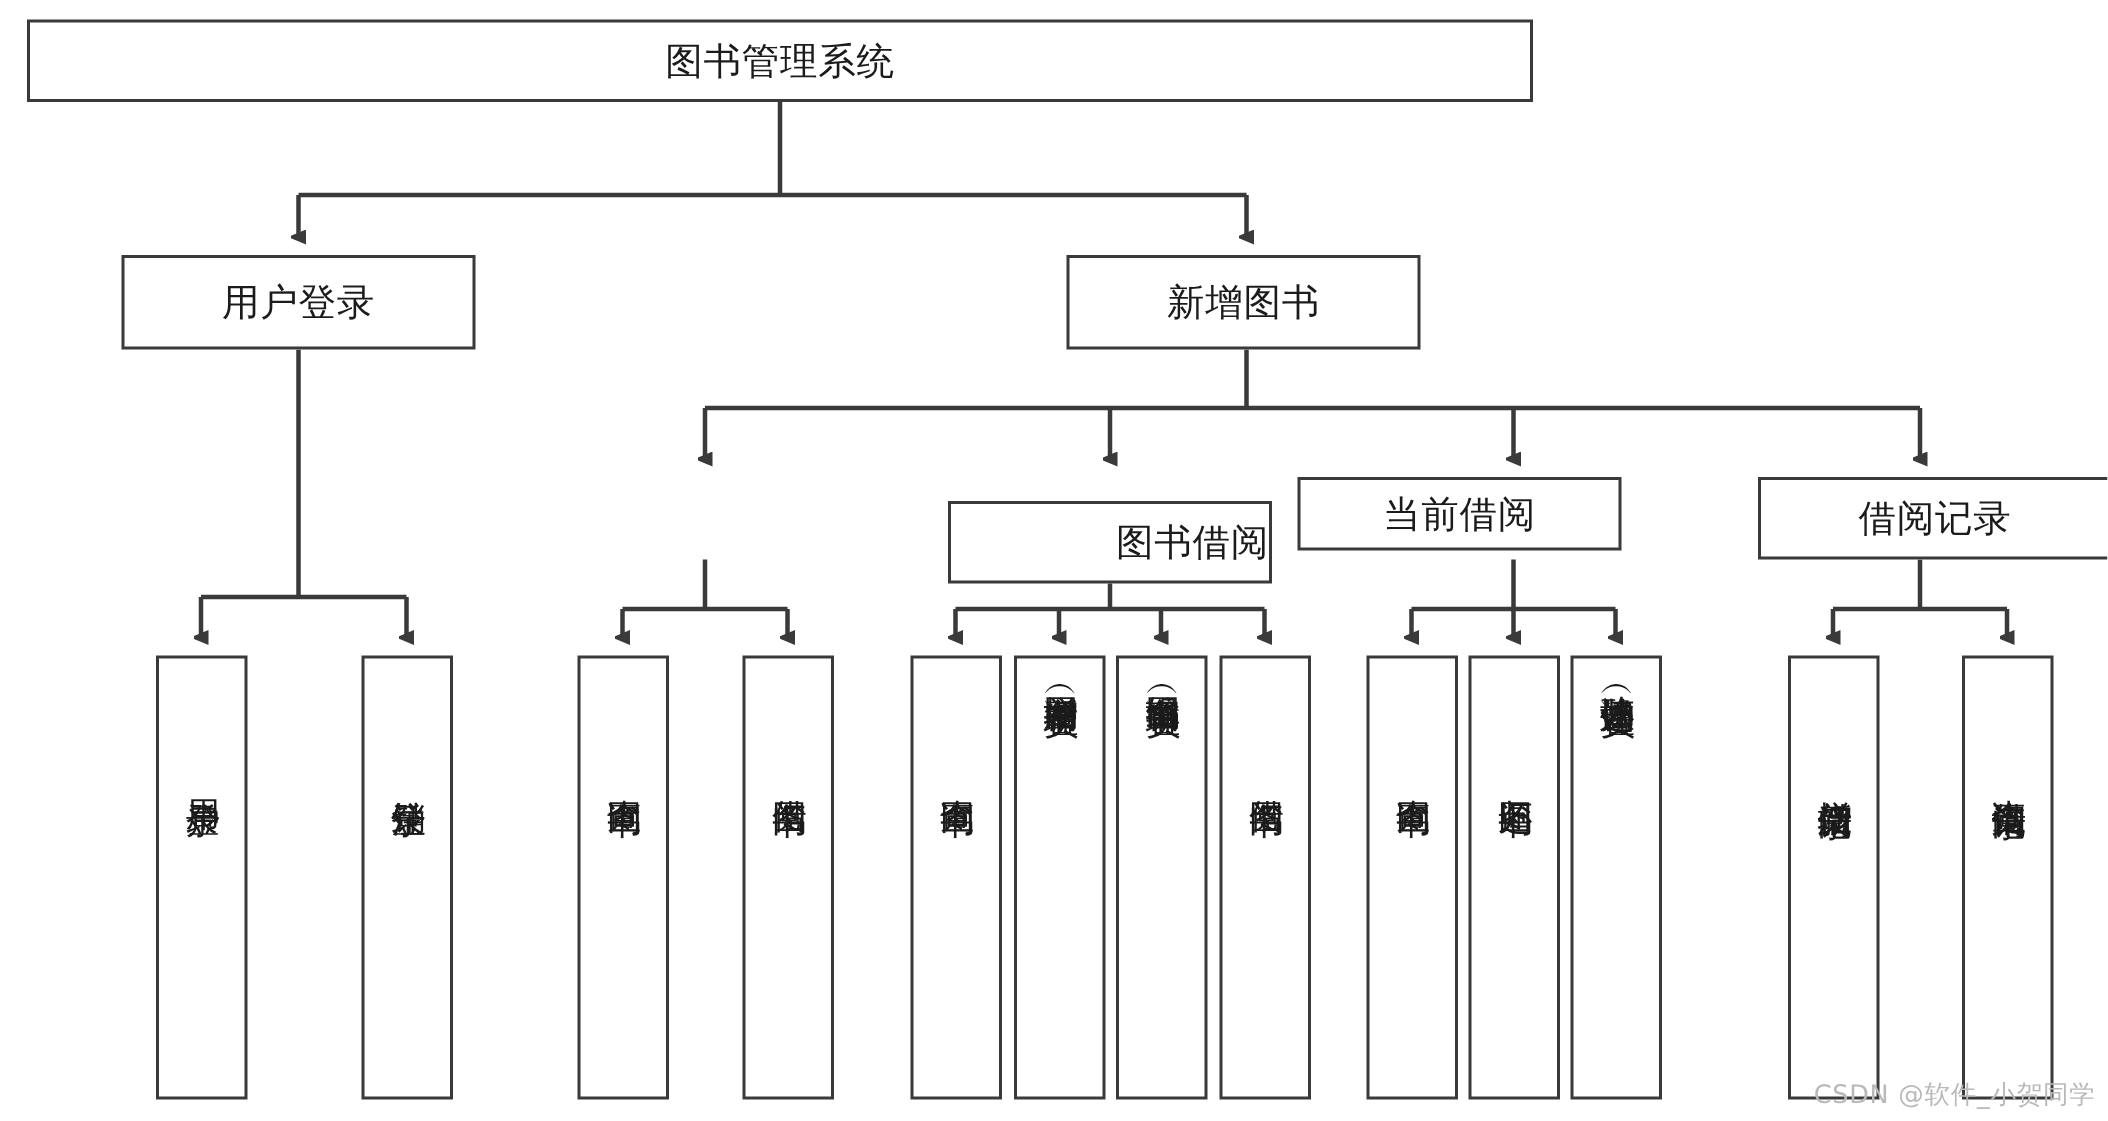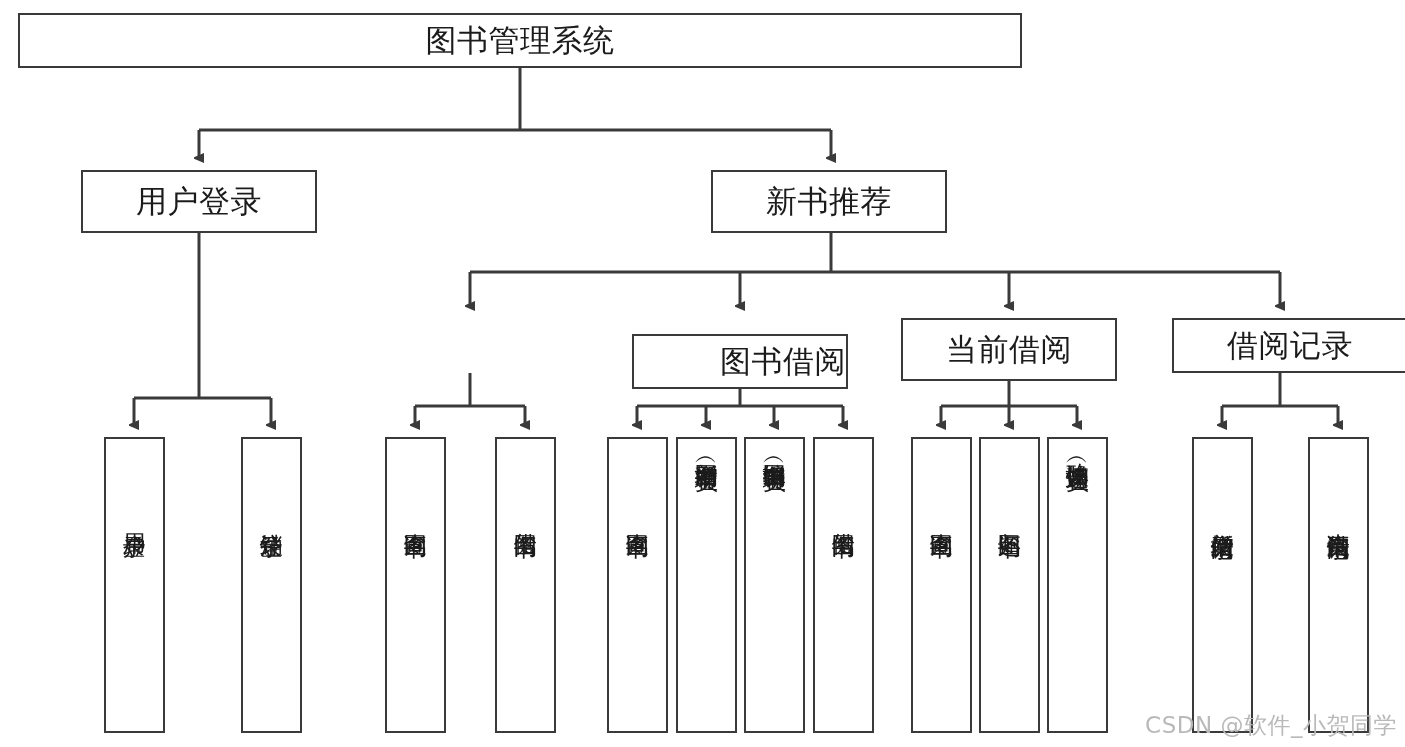--- a/index.html
+++ b/index.html
@@ -30,21 +30,21 @@
     position: absolute;
     box-sizing: border-box;
     border: 2px solid #3a3a3a;
     background: #ffffff;
     display: flex;
     align-items: center;
     justify-content: center;
     color: #1b1b1b;
   }
   .node.horiz {
-    font-size: 31px;
+    font-size: 25px;
     letter-spacing: 0.5px;
   }
   .node.leaf {
     align-items: flex-start;
     justify-content: center;
     padding-top: 4px;
   }
   .vlabel {
     writing-mode: vertical-rl;
     text-orientation: upright;
@@ -57,21 +57,21 @@
   .leaf-mid .vlabel {
     padding-top: 72px;
   }
   .leaf-top .vlabel {
     padding-top: 2px;
   }
   .watermark {
     position: absolute;
     right: 8px;
     bottom: 6px;
-    font-size: 23px;
+    font-size: 17px;
     color: #b9b9b9;
     white-space: nowrap;
     letter-spacing: 0.5px;
   }
 </style>
 </head>
 <body>
 
 <div id="canvas">
 
@@ -126,27 +126,27 @@
   </svg>
 
   <div class="node horiz" style="left:18px; top:13px; width:1004px; height:55px;">
     <span>图书管理系统</span>
   </div>
 
   <div class="node horiz" style="left:81px; top:170px; width:236px; height:63px;">
     <span>用户登录</span>
   </div>
   <div class="node horiz" style="left:711px; top:170px; width:236px; height:63px;">
-    <span>新书推荐</span>
+    <span>新增图书</span>
   </div>
 
   <div class="node horiz" style="left:632px; top:334px; width:216px; height:55px;justify-content:flex-end;">
     <span>图书借阅</span>
   </div>
-  <div class="node horiz" style="left:901px; top:318px; width:216px; height:63px;">
+  <div class="node horiz" style="left:865px; top:318px; width:216px; height:49px;">
     <span>当前借阅</span>
   </div>
   <div class="node horiz" style="left:1172px; top:318px; width:236px; height:55px;">
     <span>借阅记录</span>
   </div>
 
   <div class="node leaf leaf-mid" style="left:104px; top:437px; width:61px; height:296px;">
     <span class="vlabel">用户登录</span>
   </div>
   <div class="node leaf leaf-mid" style="left:241px; top:437px; width:61px; height:296px;">

